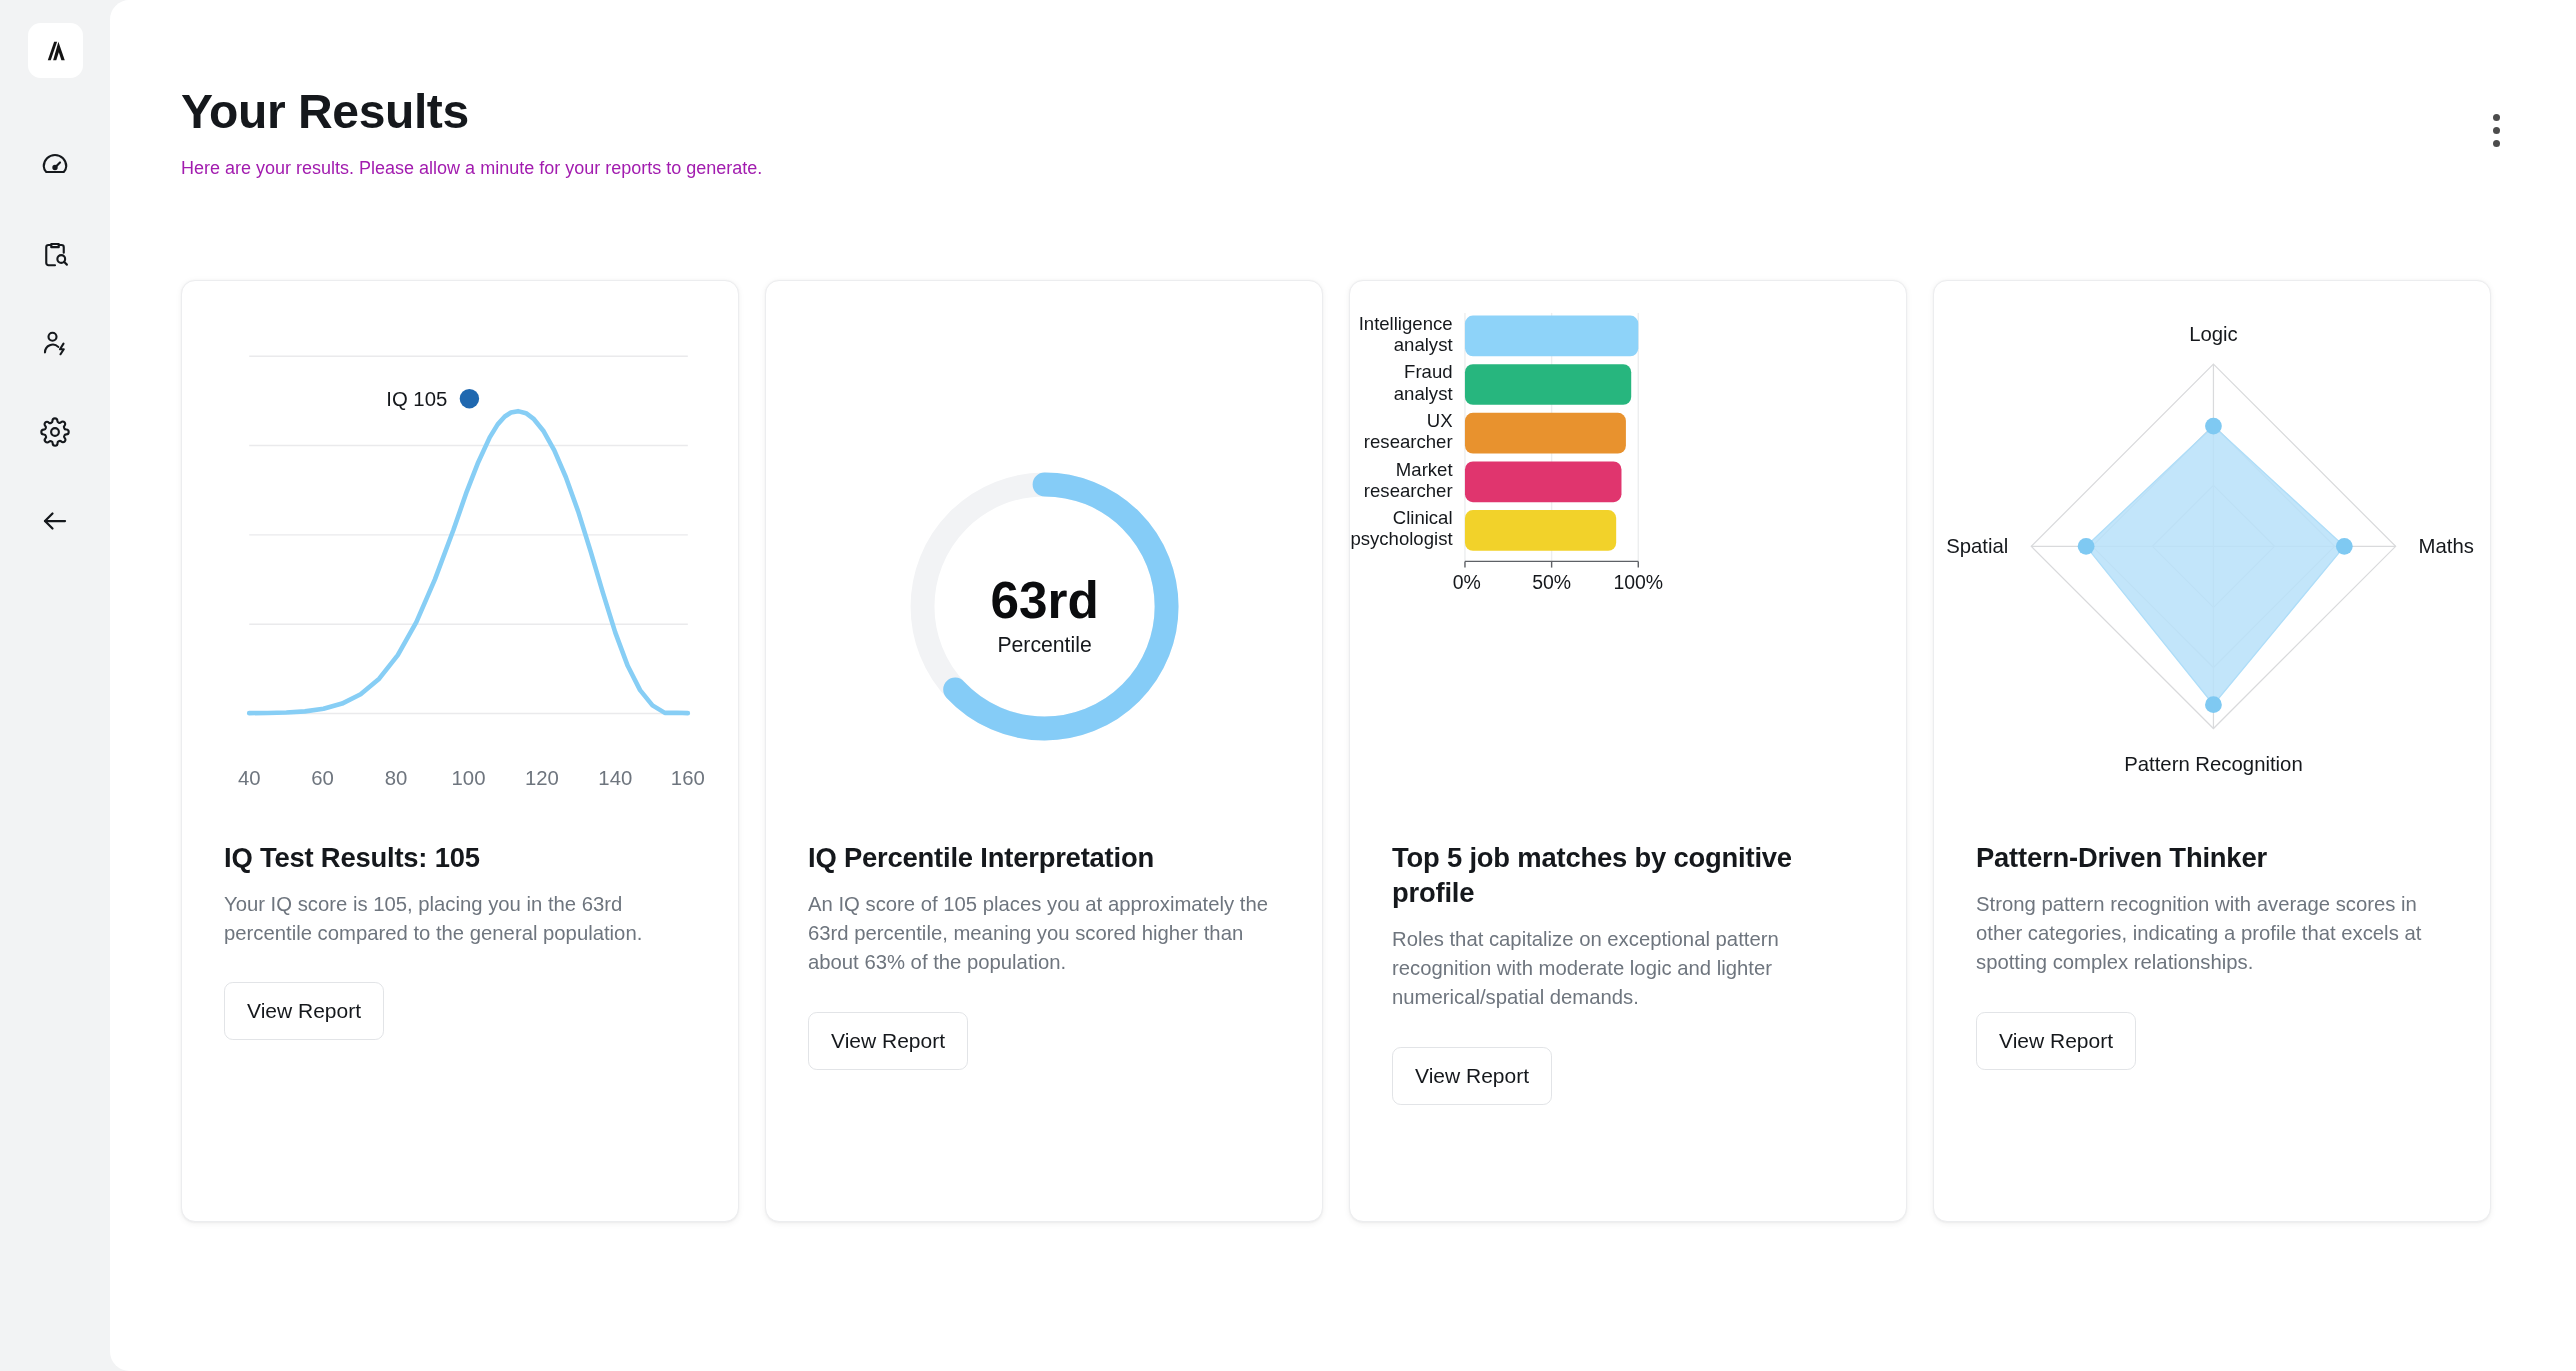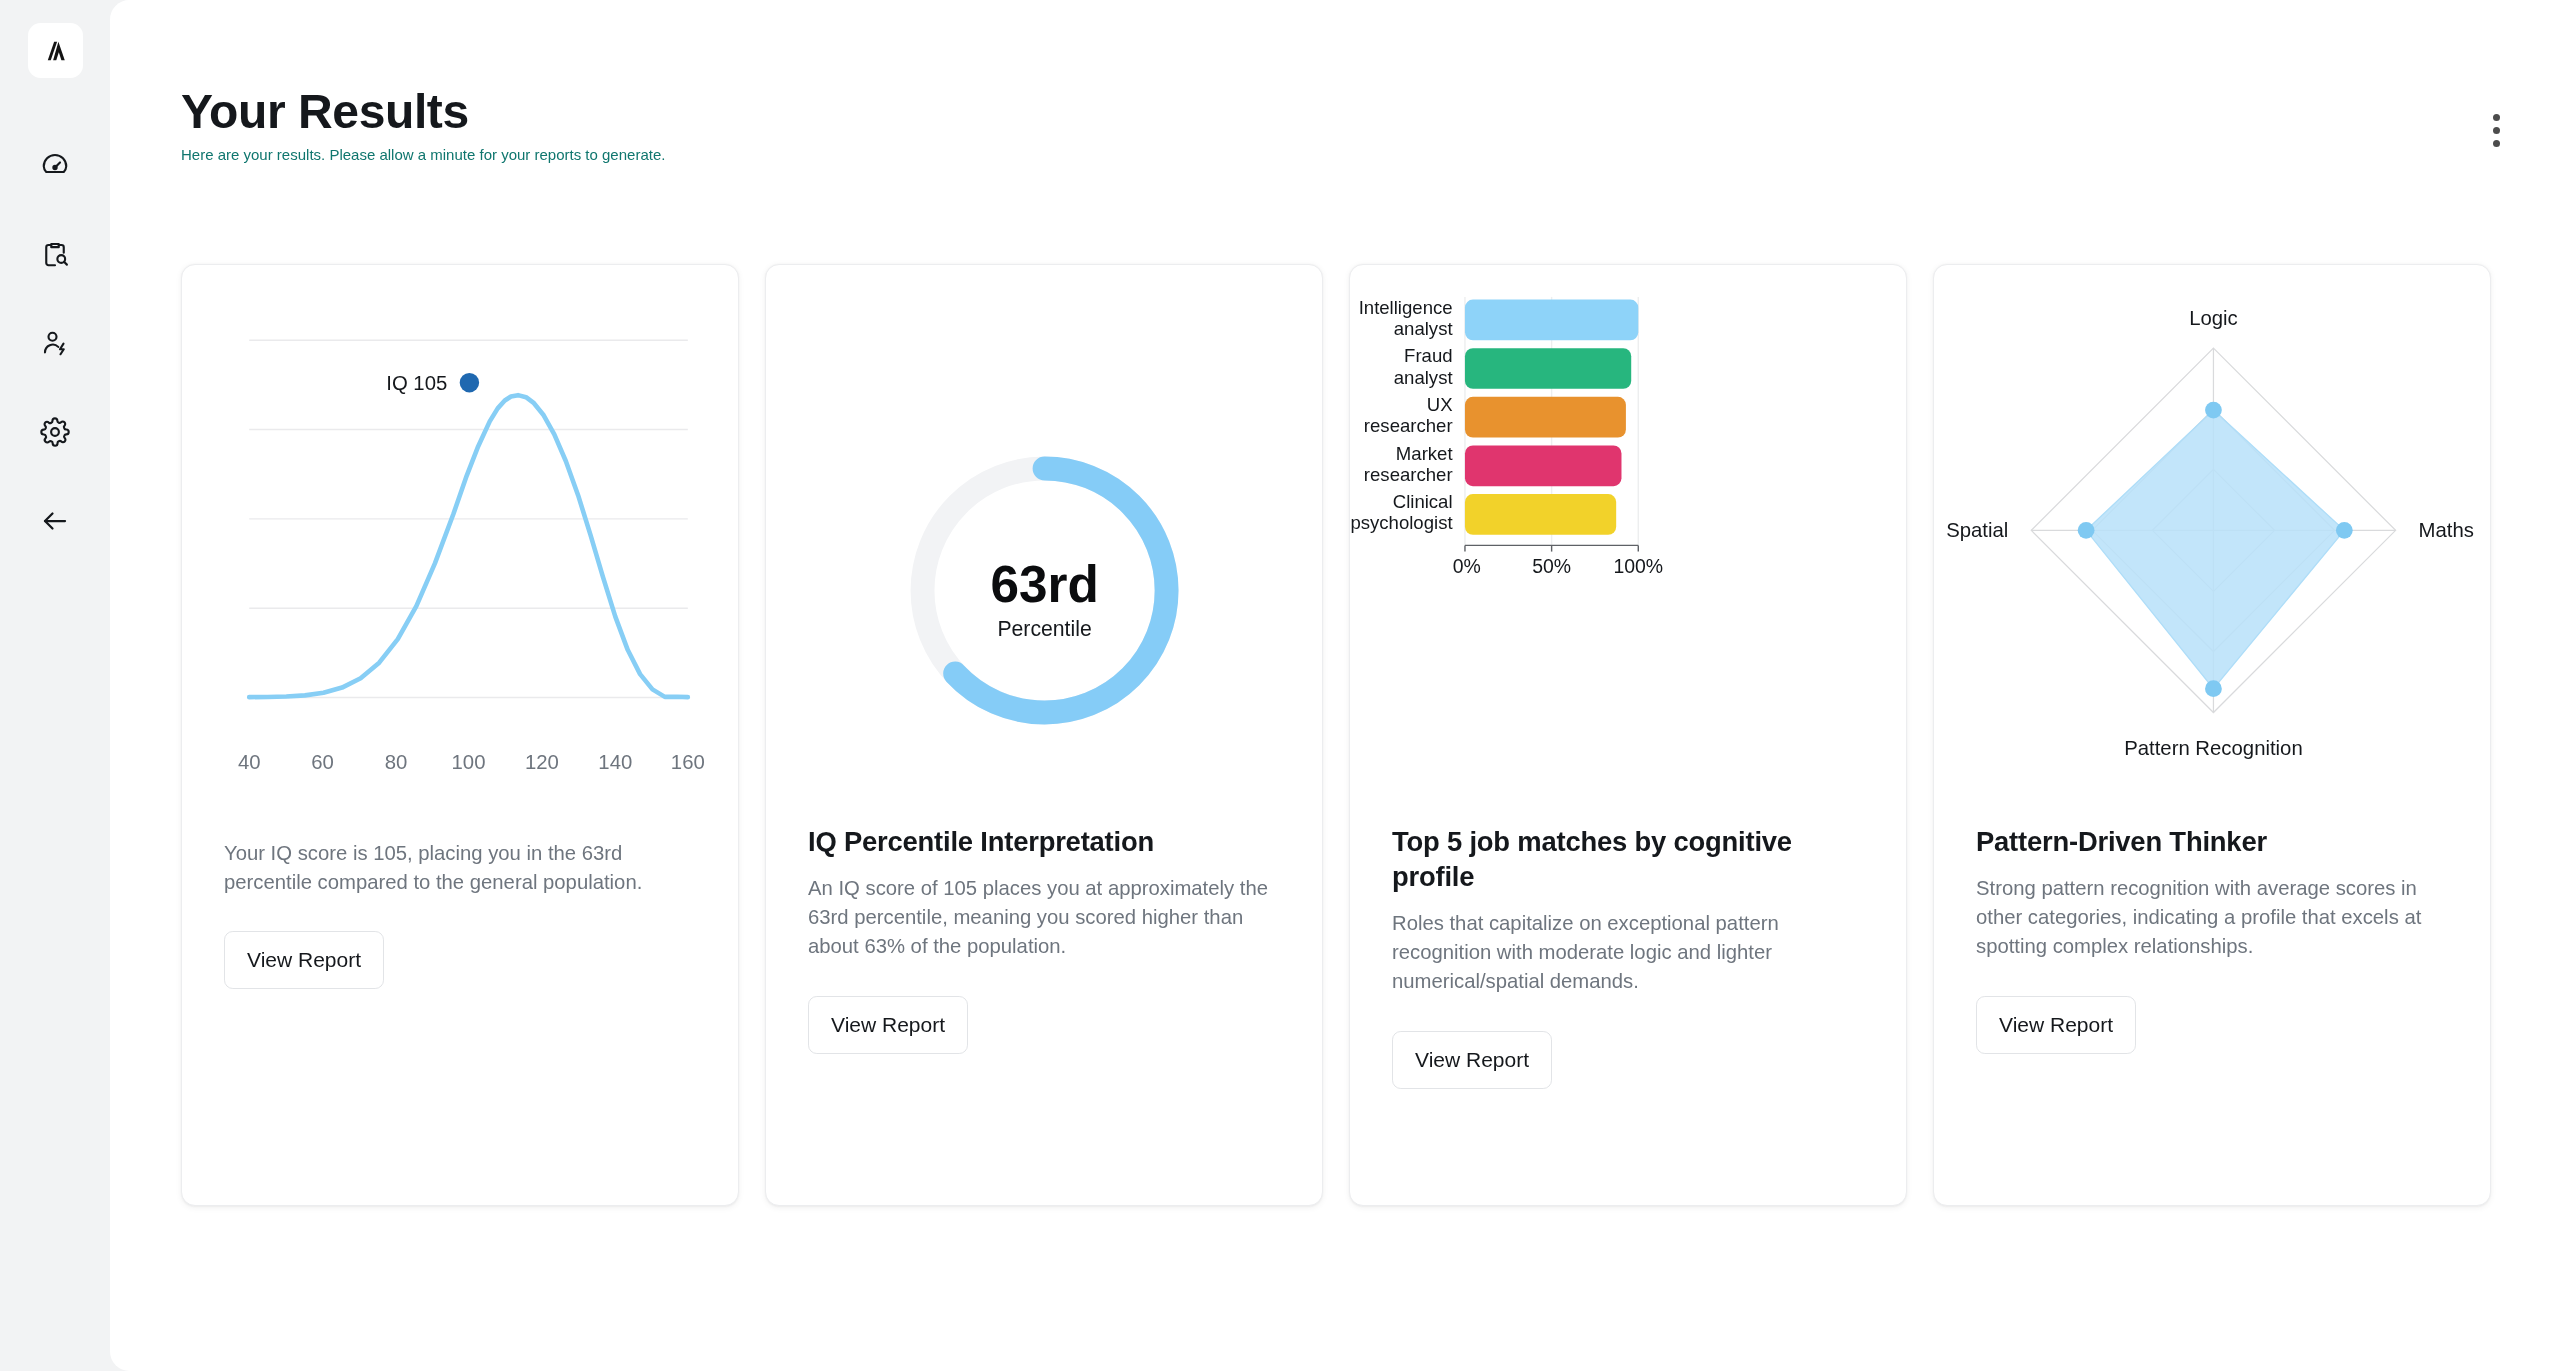--- a/index.html
+++ b/index.html
@@ -32,21 +32,21 @@
     background: #ffffff;
     border-radius: 19.5px 0 0 19.5px;
     position: relative;
     overflow: hidden;
   }
   .page-head { padding: 87px 0 0 71px; position: relative; }
   .page-title {
     font-size: 48px; font-weight: 700; color: #15181C;
     letter-spacing: -0.4px; line-height: 1.05;
   }
-  .page-sub { margin-top: 8px; font-size: 15px; color: #0f766e; line-height: 1.3; }
+  .page-sub { margin-top: 20px; font-size: 18px; color: #a21caf; line-height: 1.3; }
   .kebab {
     position: absolute; top: 104px; right: 62px;
     width: 35px; height: 53px; display: flex; flex-direction: column;
     align-items: center; justify-content: center; gap: 6.2px; cursor: pointer;
   }
   .kebab i { width: 7px; height: 7px; border-radius: 50%; background: #4C4C4C; display:block; }
 
   
   .cards { display: flex; gap: 26px; padding: 99px 0 0 71px; }
   .card {
@@ -186,20 +186,21 @@
               <text x="159" y="570">60</text>
               <text x="242" y="570">80</text>
               <text x="324" y="570">100</text>
               <text x="407" y="570">120</text>
               <text x="490" y="570">140</text>
               <text x="572" y="570">160</text>
             </g>
           </svg>
         </div>
         <div class="card-body">
+          <h2 class="card-title">IQ Test Results: 105</h2>
           <p class="card-desc">Your IQ score is 105, placing you in the 63rd percentile compared to the general population.</p>
           <button class="card-btn">View Report</button>
         </div>
       </article>
 
       <article class="card">
         <div class="card-vis">
           <svg width="558" height="559" viewBox="0 0 631 632" aria-hidden="true">
             <g transform="translate(315,368)">
               <circle cx="0" cy="0" r="138" fill="none" stroke="#F2F3F5" stroke-width="27"></circle>

